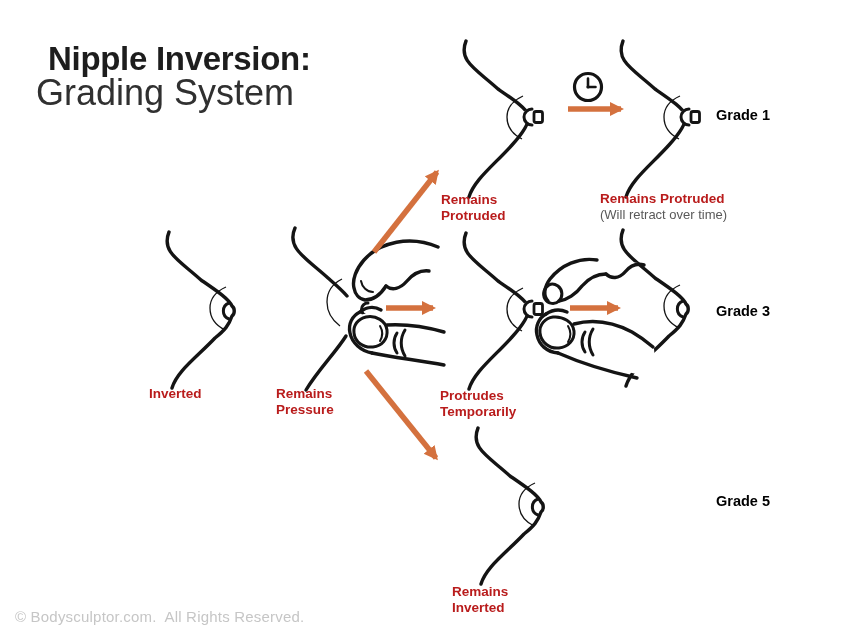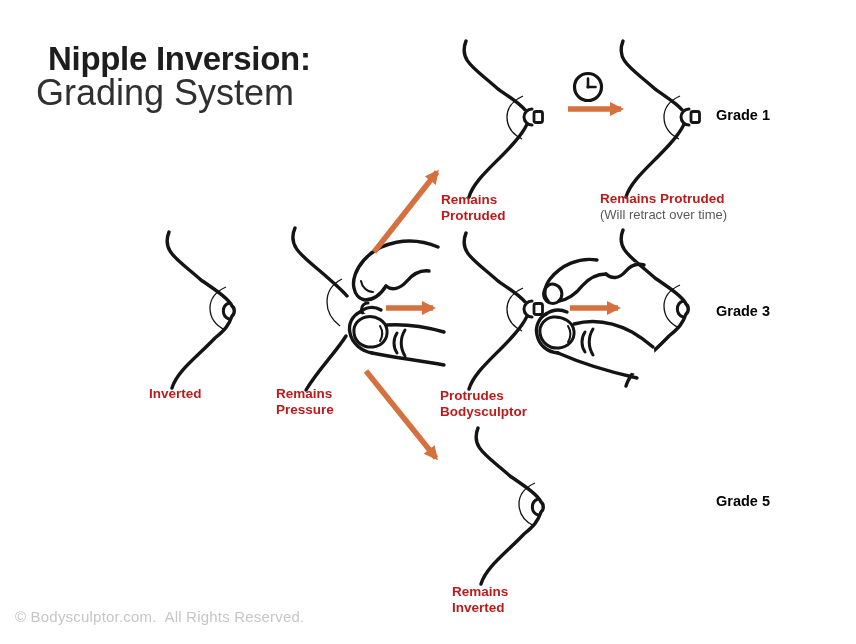--- a/index.html
+++ b/index.html
@@ -130,21 +130,21 @@
   <div class="lbl" id="lbl-finger">Remains
 Pressure</div>
 
   <div class="lbl" id="lbl-remains-protruded">Remains
 Protruded</div>
   <div class="lbl" id="lbl-g1-result">Remains Protruded</div>
   <div class="note" id="lbl-g1-note">(Will retract over time)</div>
   <div class="grade" id="grade-1">Grade 1</div>
 
   <div class="lbl" id="lbl-protrudes">Protrudes
-Bodysculptor</div>
+Temporarily</div>
   <div class="grade" id="grade-2">Grade 3</div>
 
   <div class="lbl" id="lbl-remains-inverted">Remains
 Inverted</div>
   <div class="grade" id="grade-3">Grade 5</div>
 
   <div class="footer">© Bodysculptor.com.  All Rights Reserved.</div>
 </div>
 
 </body></html>

